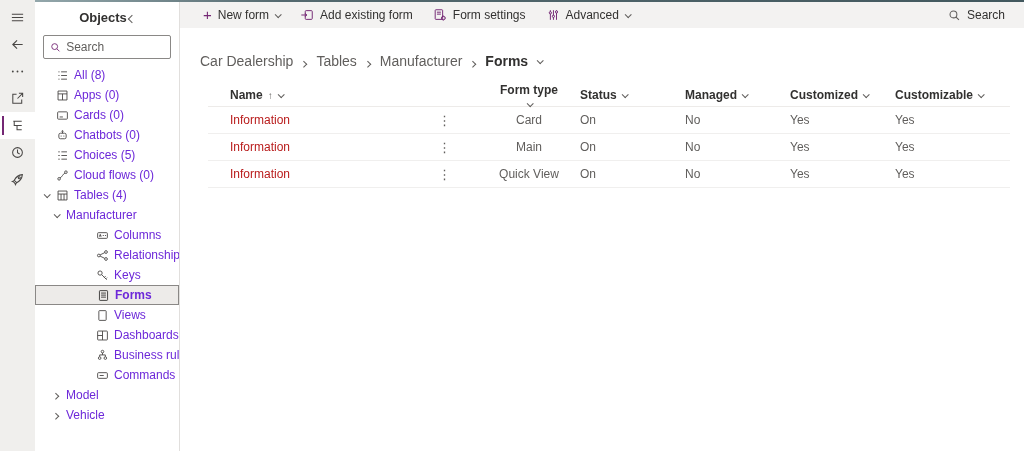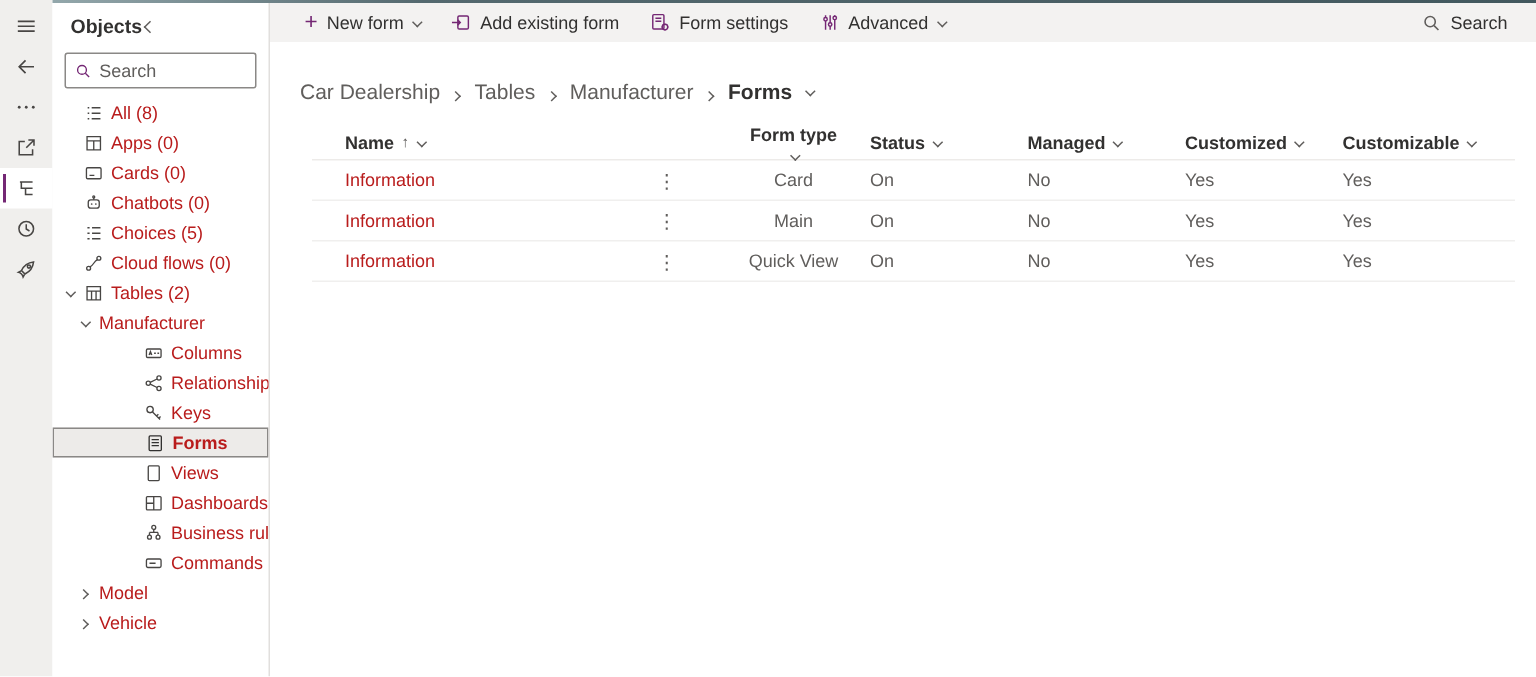--- a/index.html
+++ b/index.html
@@ -11,29 +11,29 @@
 
   
   .rail { width:35px; background:#f0efed; display:flex; flex-direction:column; align-items:stretch; padding-top:4px; flex:none; }
   .rail-btn { height:27px; display:flex; align-items:center; justify-content:center; color:#484644; position:relative; cursor:pointer; }
   .rail-btn.active { background:#fff; }
   .rail-btn.active::before { content:""; position:absolute; left:2px; top:4px; bottom:4px; width:2px; background:#742774; }
   .rail-btn svg { display:block; }
 
   
   .sidebar { width:145px; background:#fff; border-right:1px solid #e1dfdd; display:flex; flex-direction:column; flex:none; }
-  .sb-header { height:30px; display:flex; align-items:center; justify-content:flex-start; padding:4px 10px 0 12px; }
+  .sb-header { height:30px; display:flex; align-items:center; justify-content:center; padding:4px 10px 0 12px; }
   .sb-title { font-size:13px; font-weight:700; color:#323130; }
   .collapse { color:#605e5c; padding:2px; cursor:pointer; }
   .searchbox { margin:5px 8px 6px 8px; height:24px; border:1px solid #8a8886; border-radius:2px;
                display:flex; align-items:center; gap:5px; padding:0 6px; background:#fff; }
   .searchbox input { border:0; outline:0; width:100%; font-size:12px; font-family:inherit; color:#323130; background:transparent; }
   .searchbox input::placeholder { color:#605e5c; }
   .tree { flex:1; overflow:hidden; font-size:12px; }
-  .ti { height:20px; display:flex; align-items:center; gap:5px; cursor:pointer; color:#b91c1c; white-space:nowrap; }
+  .ti { height:20px; display:flex; align-items:center; gap:5px; cursor:pointer; color:#6d28d9; white-space:nowrap; }
   .ti .chslot { width:10px; display:flex; justify-content:center; flex:none; }
   .ti svg { flex:none; }
   .lvl0 { padding-left:6px; }
   .lvl1 { padding-left:16px; }
   .lvl2 { padding-left:61px; }
   .ti.selected { background:#edebe9; border:1px solid #8a8886; font-weight:700; }
   .chv { display:inline-block; width:5px; height:5px; border-right:1px solid #605e5c; border-bottom:1px solid #605e5c; }
   .chv.down  { transform:rotate(45deg)  translateY(-1px); }
   .chv.right { transform:rotate(-45deg) translateX(-1px); }
   .chv.left  { transform:rotate(135deg); width:6px; height:6px; }
@@ -177,21 +177,21 @@
           </svg>
         <span>Cloud flows (0)</span>
       </div>
       <div class="ti lvl0">
         <span class="chslot">
             <span class="chv down"></span>
           </span>
         <svg width="13" height="13" viewBox="0 0 16 16" fill="none" stroke="#484644" stroke-width="1.1">
             <path d="M2.5 2.5h11v11h-11z M2.5 6.2h11M6.2 6.2v7.3M9.9 6.2v7.3"></path>
           </svg>
-        <span>Tables (2)</span>
+        <span>Tables (4)</span>
       </div>
 
       <div class="ti lvl1">
         <span class="chslot">
             <span class="chv down"></span>
           </span>
         <span>Manufacturer</span>
       </div>
 
       <div class="ti lvl2">

